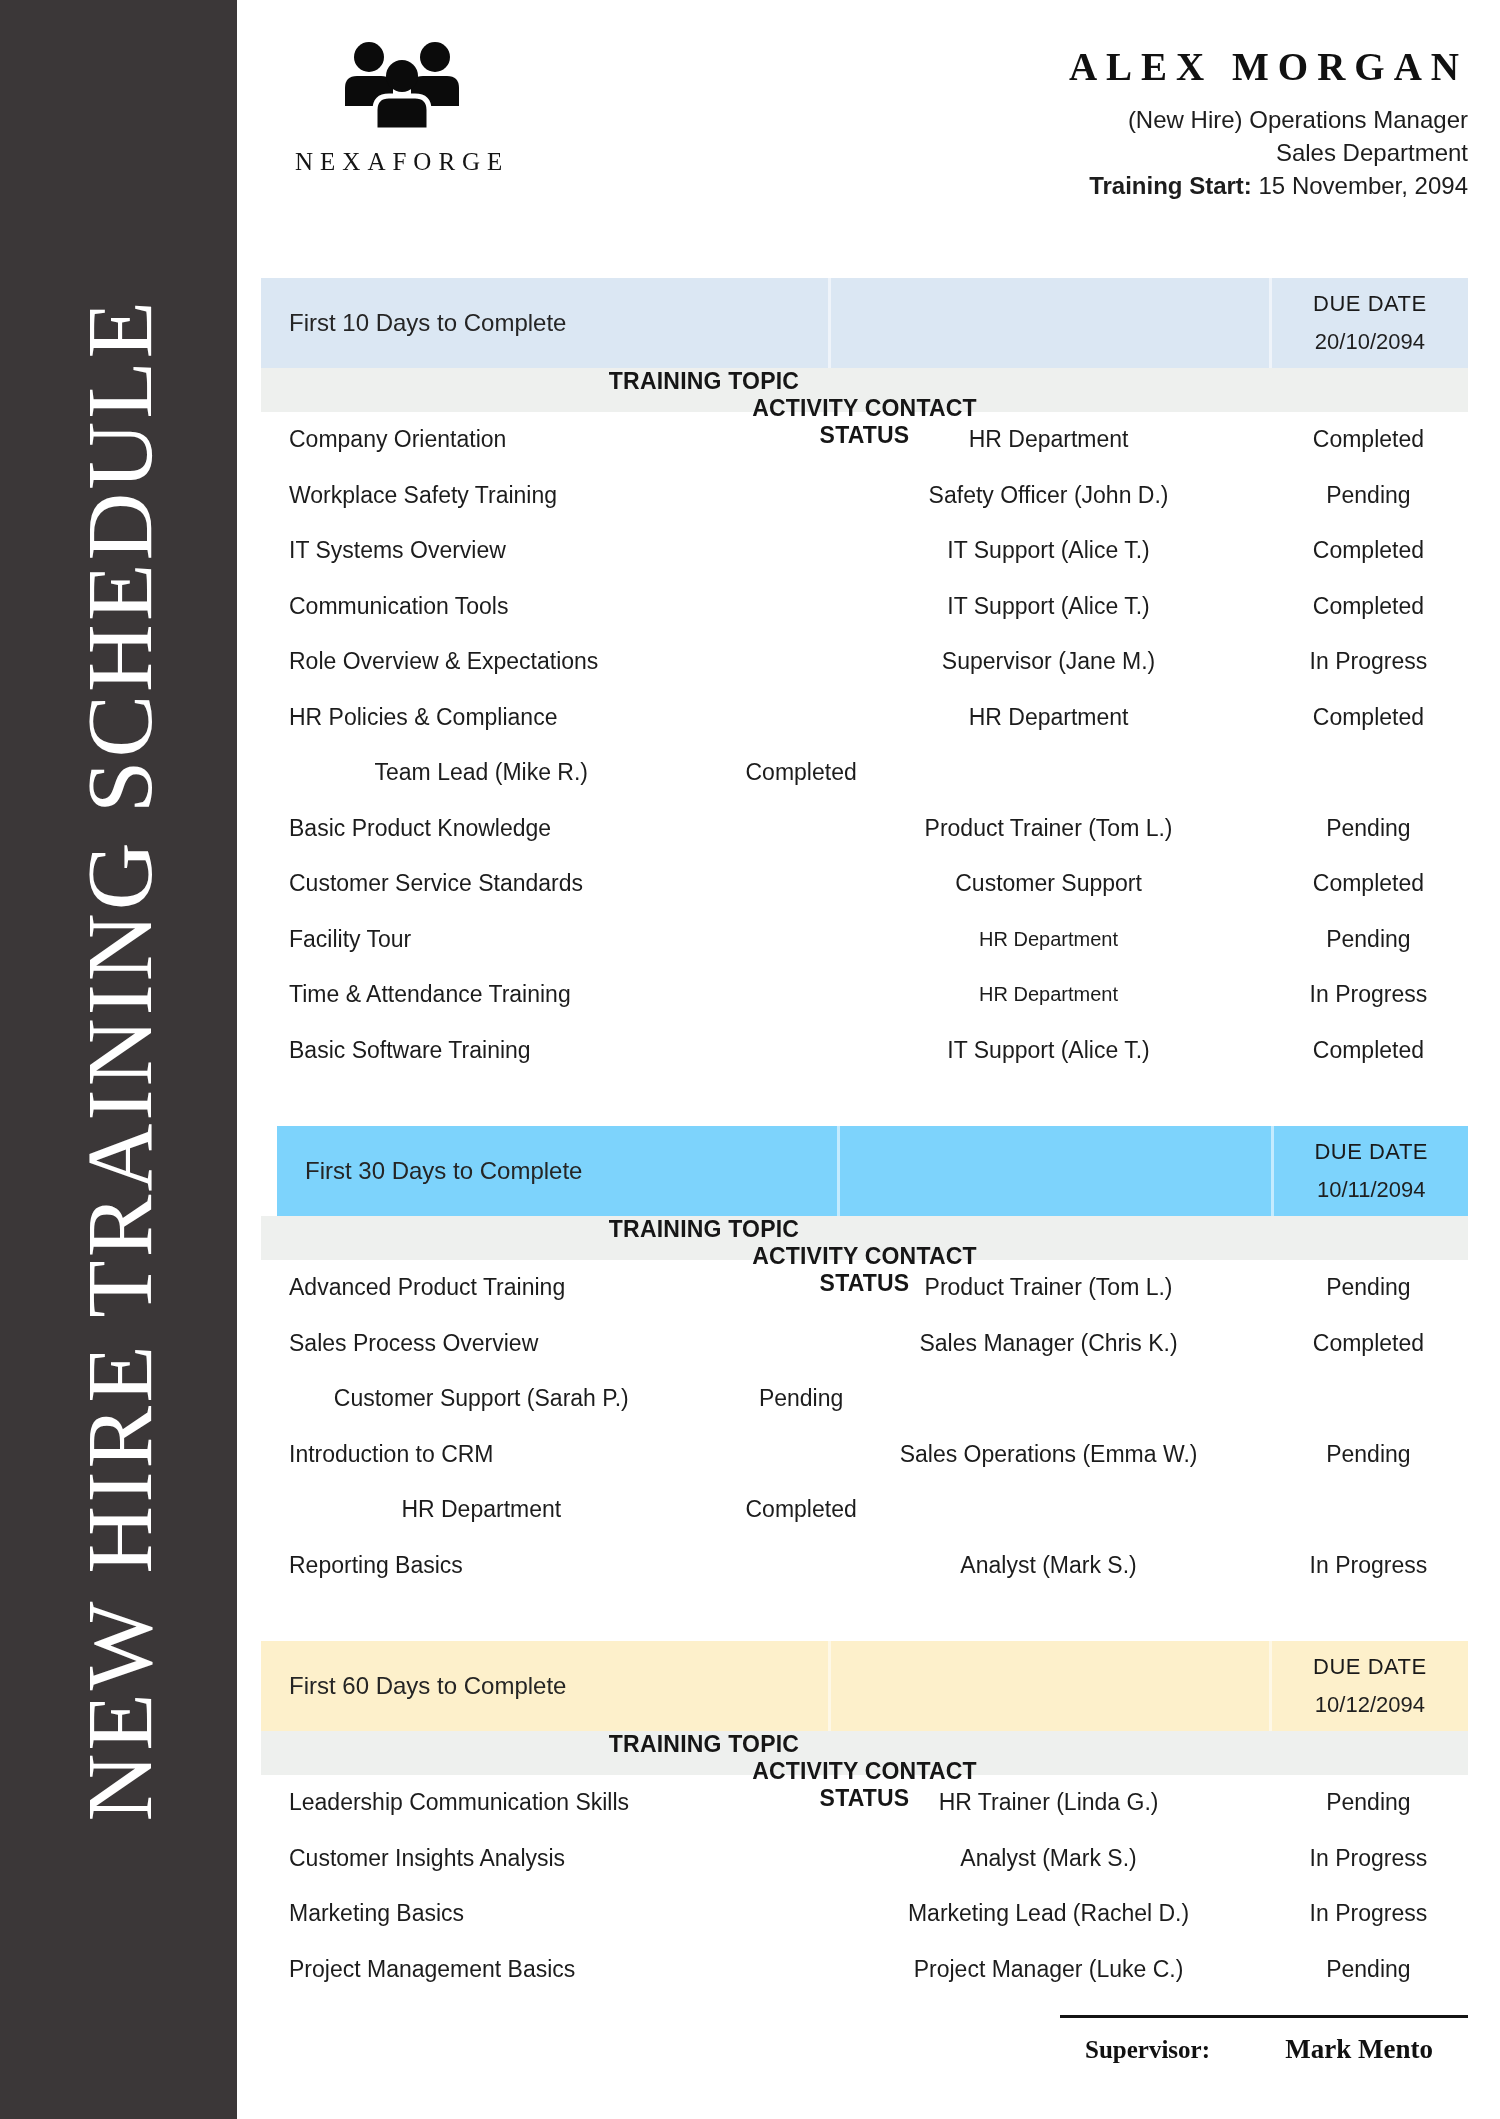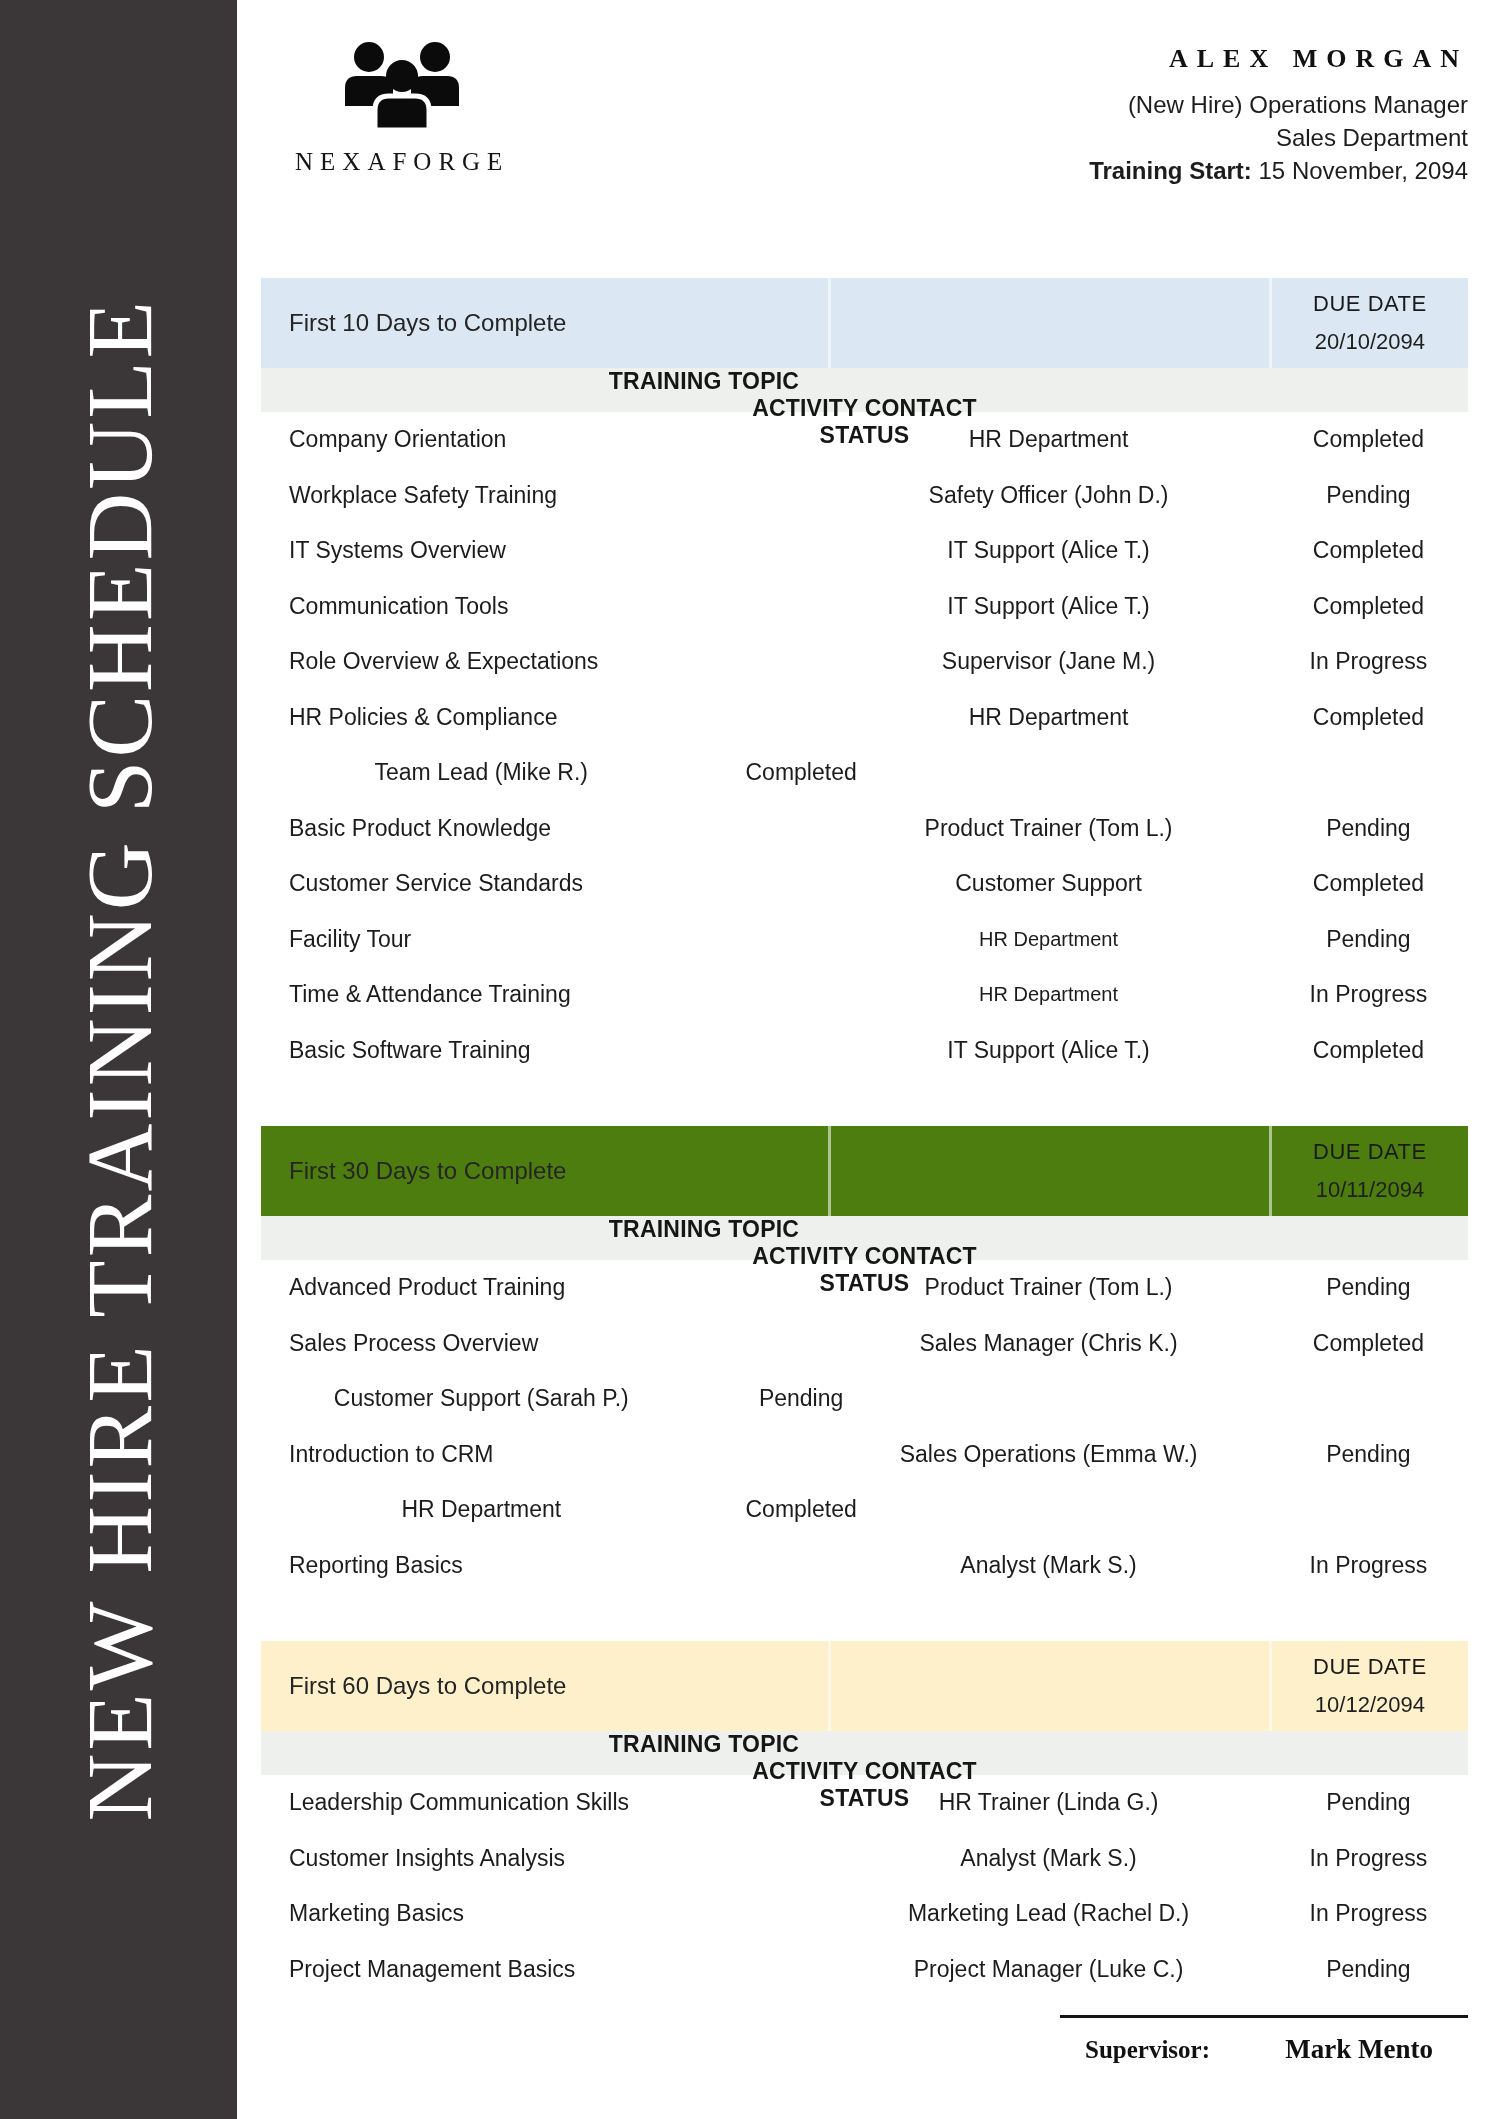--- a/index.html
+++ b/index.html
@@ -24,32 +24,32 @@
   .content { position:absolute; left:237px; top:0; width:1263px; height:2119px; padding:40px 32px 0 24px; }
   .top-header { display:flex; justify-content:space-between; align-items:flex-start; height:202px; }
   .brand { margin-left:34px; text-align:right; }
   .brand svg { display:block; margin:0 auto; }
   .brand-name {
     margin-top:10px; font-family:"Liberation Serif", serif; font-size:25px;
     letter-spacing:7px; color:#151515;
   }
   .employee { text-align:right; padding-top:4px; }
   .emp-name {
-    font-family:"Liberation Serif", serif; font-weight:700; font-size:26px;
+    font-family:"Liberation Serif", serif; font-weight:700; font-size:39px;
     letter-spacing:9px; color:#111; margin-bottom:14px;
   }
   .emp-line { font-size:24px; line-height:33px; color:#1d1d1d; }
   .emp-start { font-size:24px; line-height:33px; }
   .emp-start .bold { font-weight:700; }
   
   .sec { margin-top:36px; }
   .sec + .sec { margin-top:48px; }
   .sec-bar { display:flex; height:90px; }
   .sec-blue  .sec-bar { background:#dbe7f3; }
-  .sec-green .sec-bar { background:#4d7c0f; }
+  .sec-green .sec-bar { background:#7dd3fc;margin-left:16px; }
   .sec-yellow .sec-bar { background:#fdf0cb; }
   .sb-c1 { width:47%; display:flex; align-items:center; padding-left:28px; font-size:24px; color:#252525; }
   .sb-c2 { width:36.5%; border-left:3px solid rgba(255,255,255,0.55); }
   .sb-c3 {
     width:16.5%; border-left:3px solid rgba(255,255,255,0.55);
     display:flex; flex-direction:column; justify-content:center; align-items:center; gap:12px;
   }
   .due-label { font-size:22px; font-weight:500; color:#1a1a1a; letter-spacing:0.5px; }
   .due-date  { font-size:22px; color:#1f1f1f; }
   .col-head {

